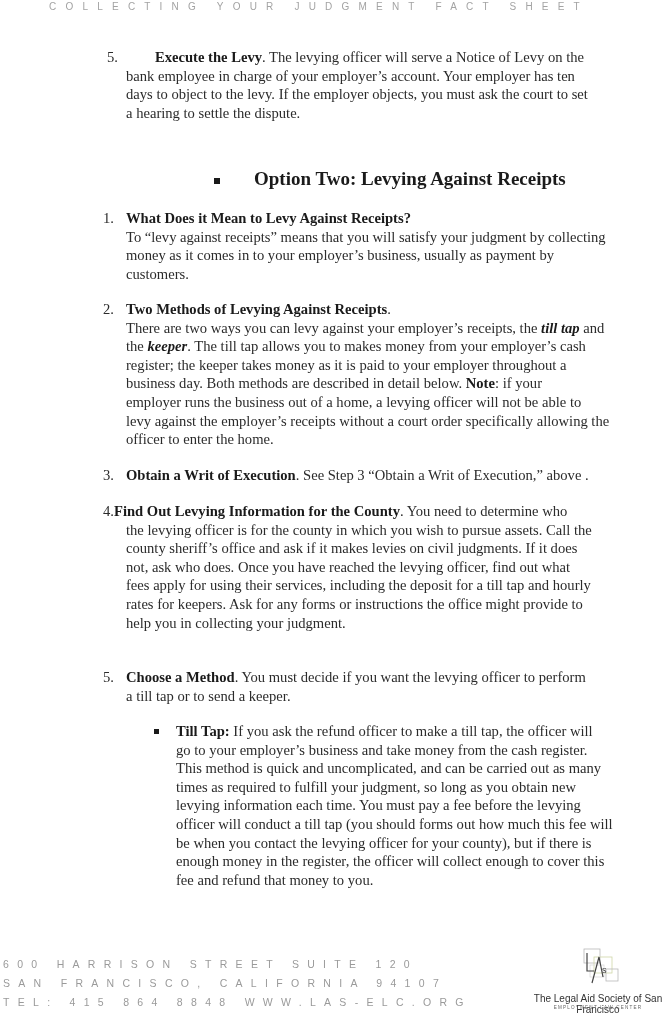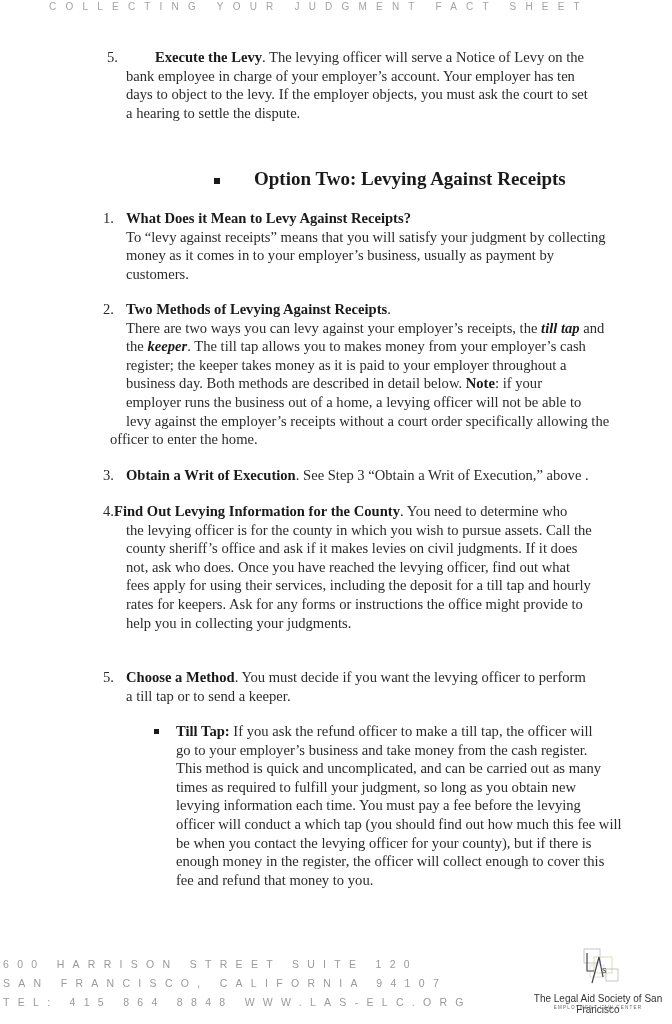--- a/index.html
+++ b/index.html
@@ -53,61 +53,61 @@
   </div>
   <div class="para" style="left:126px; top:337.2px;">
     <span>the </span><span class="bi">keeper</span><span>.  The till tap allows you to makes money from your employer’s cash</span>
   </div>
   <div class="para" style="left:126px; top:355.8px;">register; the keeper takes money as it is paid to your employer throughout a</div>
   <div class="para" style="left:126px; top:374.4px;">
     <span>business day.  Both methods are described in detail below.  </span><span class="b">Note</span><span>:  if your</span>
   </div>
   <div class="para" style="left:126px; top:393px;">employer runs the business out of a home, a levying officer will not be able to</div>
   <div class="para" style="left:126px; top:411.6px;">levy against the employer’s receipts without a court order specifically allowing the</div>
-  <div class="para" style="left:110px; top:430.2px;">officer to enter the home.</div>
+  <div class="para" style="left:126px; top:430.2px;">officer to enter the home.</div>
 </div>
 
 <div>
   <span class="para num" style="left:103px; top:466px;">3.</span>
   <div class="para" style="left:126px; top:466px;">
     <span class="b">Obtain a Writ of Execution</span><span>.  See Step 3 “Obtain a Writ of Execution,” above .</span>
   </div>
 </div>
 
 <div>
   <span class="para num" style="left:103px; top:502px;">4.</span>
   <div class="para" style="left:114px; top:502px;">
     <span class="b">Find Out Levying Information for the County</span><span>.  You need to determine who</span>
   </div>
   <div class="para" style="left:126px; top:520.6px;">the levying officer is for the county in which you wish to pursue assets.  Call the</div>
   <div class="para" style="left:126px; top:539.2px;">county sheriff’s office and ask if it makes levies on civil judgments.  If it does</div>
   <div class="para" style="left:126px; top:557.8px;">not, ask who does.  Once you have reached the levying officer, find out what</div>
   <div class="para" style="left:126px; top:576.4px;">fees apply for using their services, including the deposit for a till tap and hourly</div>
   <div class="para" style="left:126px; top:595px;">rates for keepers.  Ask for any forms or instructions the office might provide to</div>
-  <div class="para" style="left:126px; top:613.6px;">help you in collecting your judgments.</div>
+  <div class="para" style="left:126px; top:613.6px;">help you in collecting your judgment.</div>
 </div>
 
 <div>
   <span class="para num" style="left:103px; top:668px;">5.</span>
   <div class="para" style="left:126px; top:668px;">
     <span class="b">Choose a Method</span><span>.  You must decide if you want the levying officer to perform</span>
   </div>
   <div class="para" style="left:126px; top:686.6px;">a till tap or to send a keeper.</div>
 </div>
 
 <div>
   <span class="bullet-sq" style="left:154px; top:729px; width:5px; height:5px;"></span>
   <div class="para" style="left:176px; top:722px;">
     <span class="b">Till Tap:</span><span>  If you ask the refund officer to make a till tap, the officer will</span>
   </div>
   <div class="para" style="left:176px; top:740.6px;">go to your employer’s business and take money from the cash register.</div>
   <div class="para" style="left:176px; top:759.2px;">This method is quick and uncomplicated, and can be carried out as many</div>
   <div class="para" style="left:176px; top:777.8px;">times as required to fulfill your judgment, so long as you obtain new</div>
   <div class="para" style="left:176px; top:796.4px;">levying information each time.  You must pay a fee before the levying</div>
-  <div class="para" style="left:176px; top:815px;">officer will conduct a which tap (you should find out how much this fee will</div>
+  <div class="para" style="left:176px; top:815px;">officer will conduct a till tap (you should forms out how much this fee will</div>
   <div class="para" style="left:176px; top:833.6px;">be when you contact the levying officer for your county), but if there is</div>
   <div class="para" style="left:176px; top:852.2px;">enough money in the register, the officer will collect enough to cover this</div>
   <div class="para" style="left:176px; top:870.8px;">fee and refund that money to you.</div>
 </div>
 
 <div>
   <div class="footer-addr" style="top:955px;">600 HARRISON STREET SUITE 120</div>
   <div class="footer-addr" style="top:974px;">SAN FRANCISCO, CALIFORNIA 94107</div>
   <div class="footer-addr" style="top:993px;">TEL: 415 864 8848   WWW.LAS-ELC.ORG</div>
 

